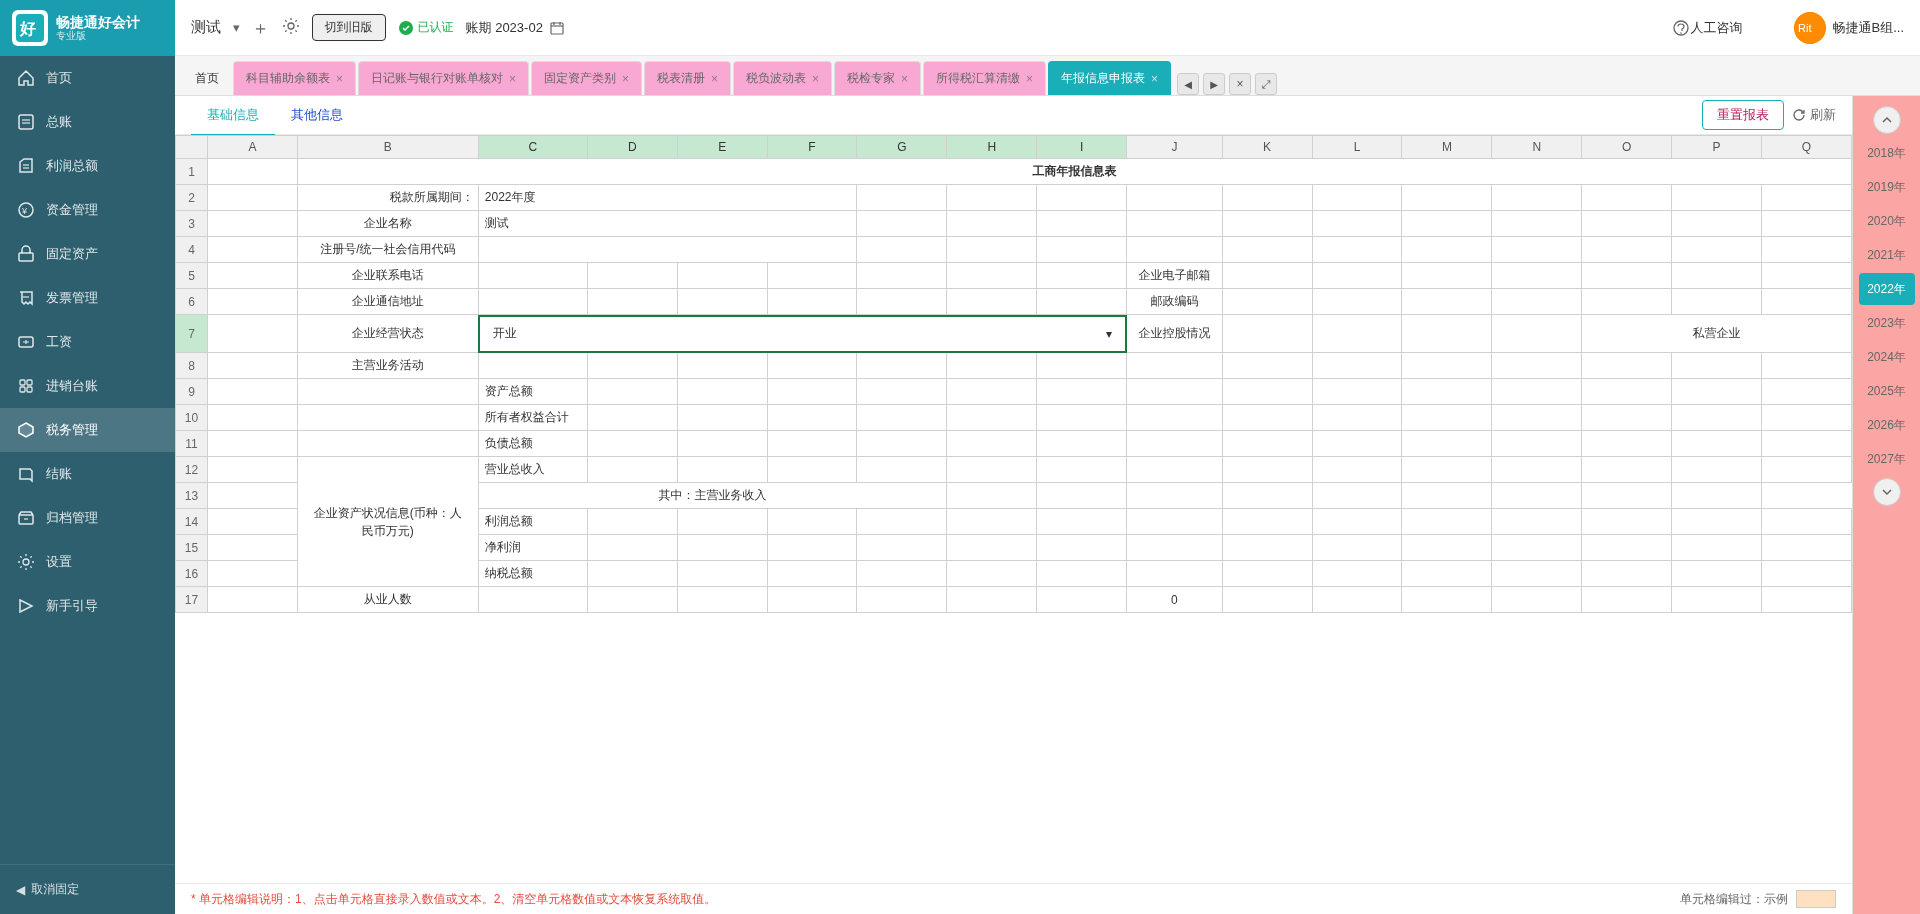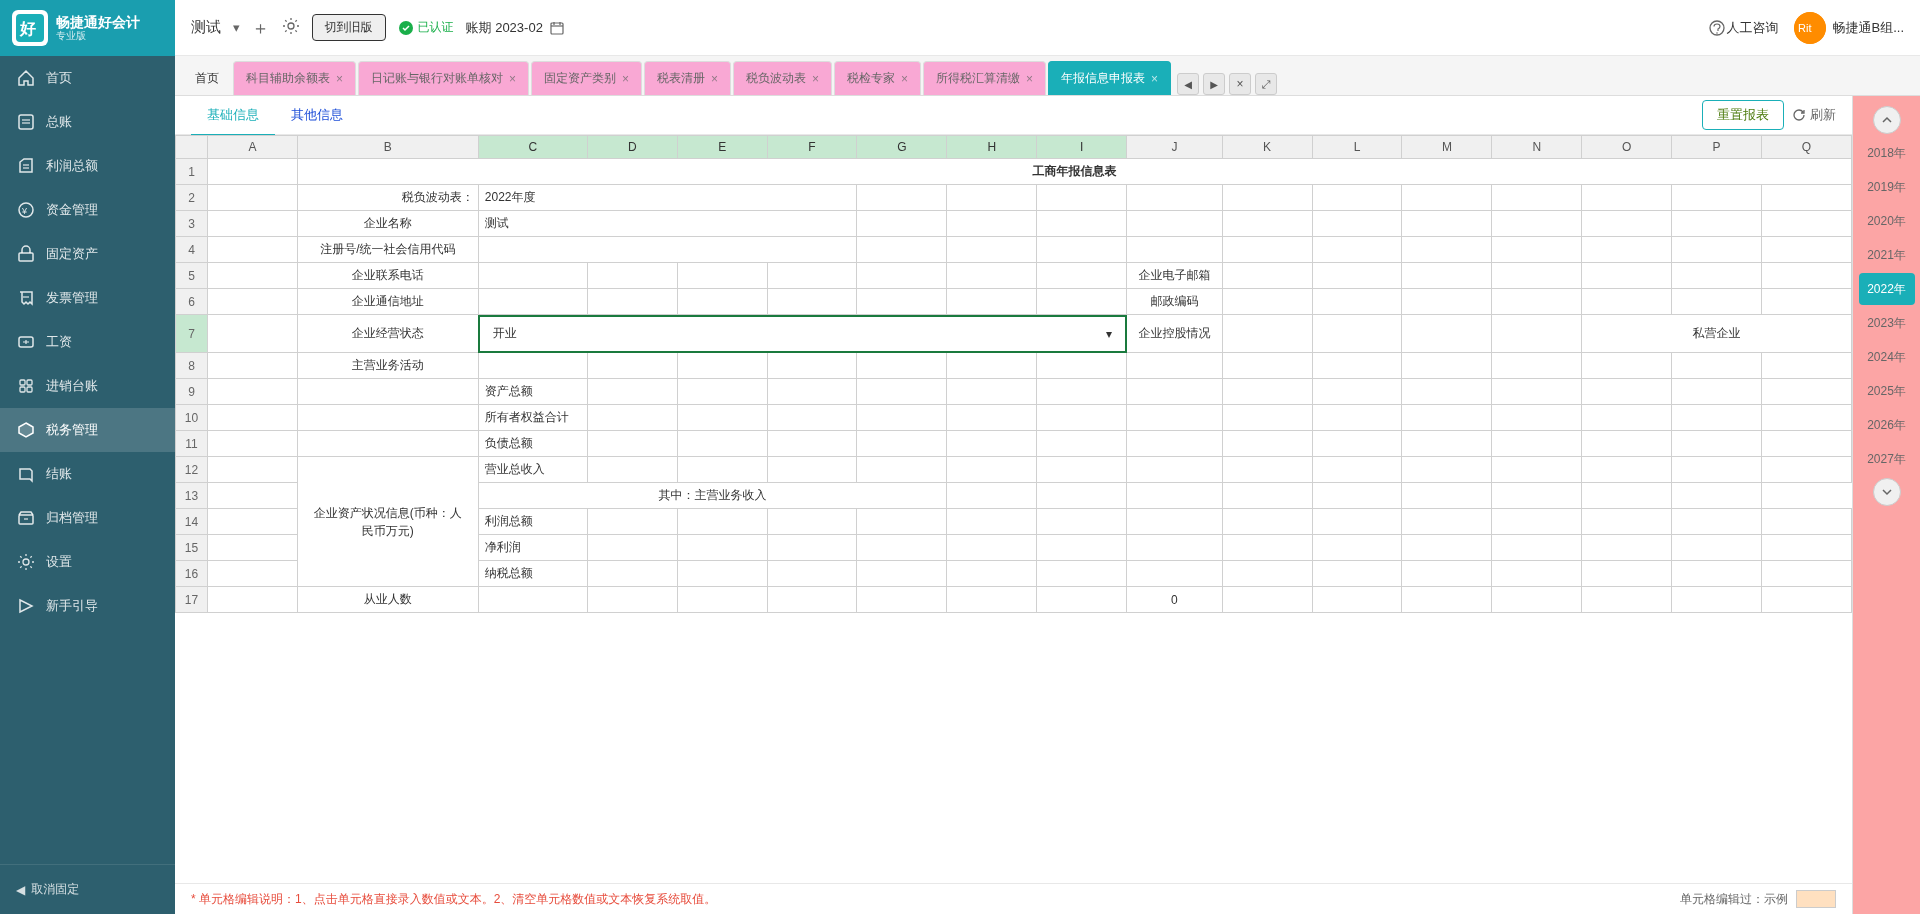--- a/index.html
+++ b/index.html
@@ -34,21 +34,21 @@
     .top-bar { height: 56px; background: #fff; display: flex; align-items: center; padding: 0 16px; border-bottom: 1px solid #e8e8e8; gap: 12px; flex-shrink: 0; }
     .top-bar-title { font-size: 15px; color: #333; }
     .top-bar-dropdown { color: #666; cursor: pointer; }
     .top-bar-add { color: #666; cursor: pointer; font-size: 18px; }
     .top-bar-settings { color: #666; cursor: pointer; }
     .top-bar-switch { border: 1px solid #333; padding: 4px 12px; border-radius: 4px; color: #333; font-size: 12px; cursor: pointer; }
     .top-bar-certified { color: #1aaf4a; font-size: 12px; display: flex; align-items: center; gap: 4px; }
     .top-bar-period { color: #333; font-size: 13px; }
     .top-bar-right { margin-left: auto; display: flex; align-items: center; gap: 16px; }
     .top-bar-service { display: flex; align-items: center; color: #333; font-size: 13px; cursor: pointer; }
-    .top-bar-user { display: flex; align-items: center; gap: 6px; color: #333; font-size: 13px; cursor: pointer; }
+    .top-bar-user { display: flex; align-items: center; gap: 6px; color: #333; font-size: 13px; cursor: pointer; margin-left: 36px; }
     .user-avatar { width: 32px; height: 32px; border-radius: 50%; background: #ff8c00; display: flex; align-items: center; justify-content: center; color: #fff; font-size: 12px; overflow: hidden; }
 
     
     .tab-bar { height: 40px; background: #f5f5f5; display: flex; align-items: flex-end; padding: 0 8px; border-bottom: 1px solid #ddd; flex-shrink: 0; overflow: hidden; }
     .tab-item { height: 34px; padding: 0 12px; display: flex; align-items: center; gap: 6px; cursor: pointer; font-size: 12px; color: #666; background: #f9a8d4; border: 1px solid #ddd; border-bottom: none; border-radius: 4px 4px 0 0; margin-right: 2px; white-space: nowrap; }
     .tab-item.active { background: #1aafb8; color: #fff; border-color: #1aafb8; }
     .tab-item .tab-close { font-size: 12px; cursor: pointer; opacity: 0.7; }
     .tab-item.active .tab-close { color: #fff; }
     .tab-home { background: transparent; border: none; color: #333; }
     .tab-nav { display: flex; align-items: center; gap: 4px; margin-left: 4px; }
@@ -57,21 +57,21 @@
 
     
     .content-area { flex: 1; display: flex; overflow: hidden; background: #fff; }
 
     
     .spreadsheet-panel { flex: 1; display: flex; flex-direction: column; overflow: hidden; }
     .sheet-tabs { display: flex; gap: 0; border-bottom: 2px solid #e8e8e8; padding: 0 16px; flex-shrink: 0; background: #fff; }
     .sheet-tab { padding: 10px 16px; font-size: 13px; color: #1d4ed8; cursor: pointer; border-bottom: 2px solid transparent; margin-bottom: -2px; }
     .sheet-tab.active { color: #1aafb8; border-bottom-color: #1aafb8; font-weight: 500; }
     .toolbar-right { margin-left: auto; display: flex; align-items: center; gap: 8px; }
-    .btn-reset { border: 1px solid #1aafb8; color: #4d7c0f; padding: 5px 14px; border-radius: 4px; background: #fff; cursor: pointer; font-size: 13px; }
+    .btn-reset { border: 1px solid #1aafb8; color: #be185d; padding: 5px 14px; border-radius: 4px; background: #fff; cursor: pointer; font-size: 13px; }
     .btn-refresh { color: #666; font-size: 13px; cursor: pointer; display: flex; align-items: center; gap: 4px; }
 
     
     .spreadsheet-wrapper { flex: 1; overflow: auto; position: relative; }
     .spreadsheet-wrapper::-webkit-scrollbar { width: 8px; height: 8px; }
     .spreadsheet-wrapper::-webkit-scrollbar-thumb { background: #ccc; border-radius: 4px; }
     .spreadsheet-wrapper::-webkit-scrollbar-track { background: #f5f5f5; }
 
     table.sheet { border-collapse: collapse; min-width: 100%; }
     table.sheet th, table.sheet td { border: 1px solid #d0d0d0; font-size: 12px; color: #333; white-space: nowrap; }
@@ -383,21 +383,21 @@
 
               <tr>
                 <td class="row-header">1</td>
                 <td></td>
                 <td class="cell-title" colspan="16">工商年报信息表</td>
               </tr>
 
               <tr>
                 <td class="row-header">2</td>
                 <td></td>
-                <td class="cell-right" style="text-align:right; padding-right:4px;">税负波动表：</td>
+                <td class="cell-right" style="text-align:right; padding-right:4px;">税款所属期间：</td>
                 <td colspan="4">2022年度</td>
                 <td></td>
                 <td></td>
                 <td></td>
                 <td></td>
                 <td></td>
                 <td></td>
                 <td></td>
                 <td></td>
                 <td></td>

